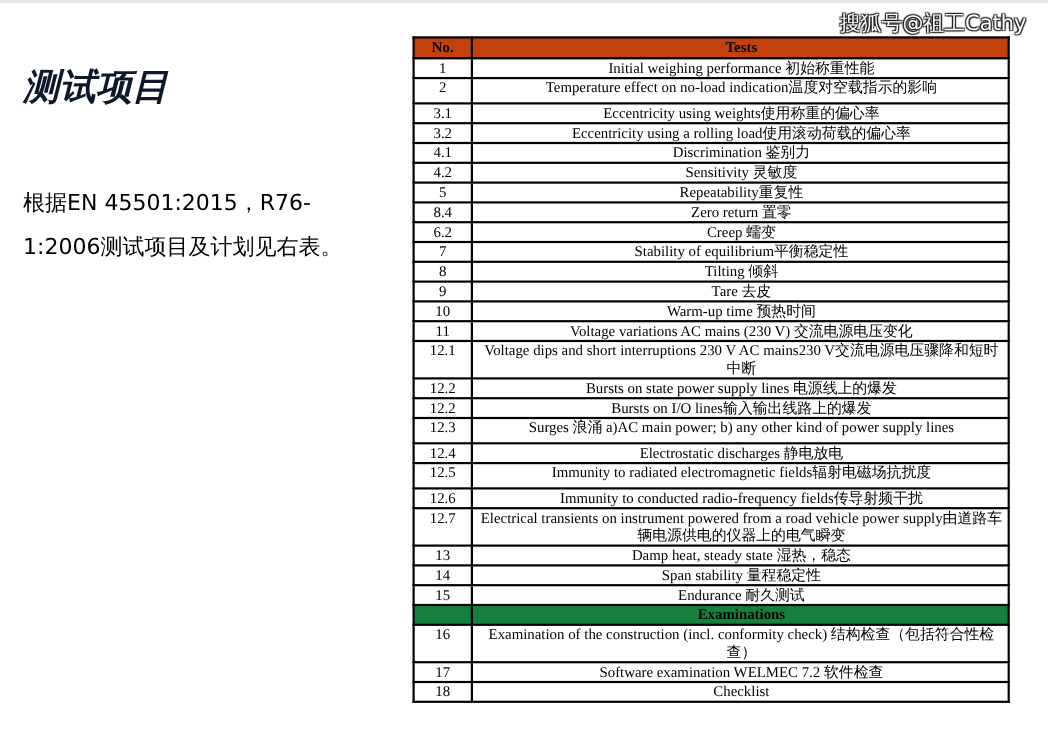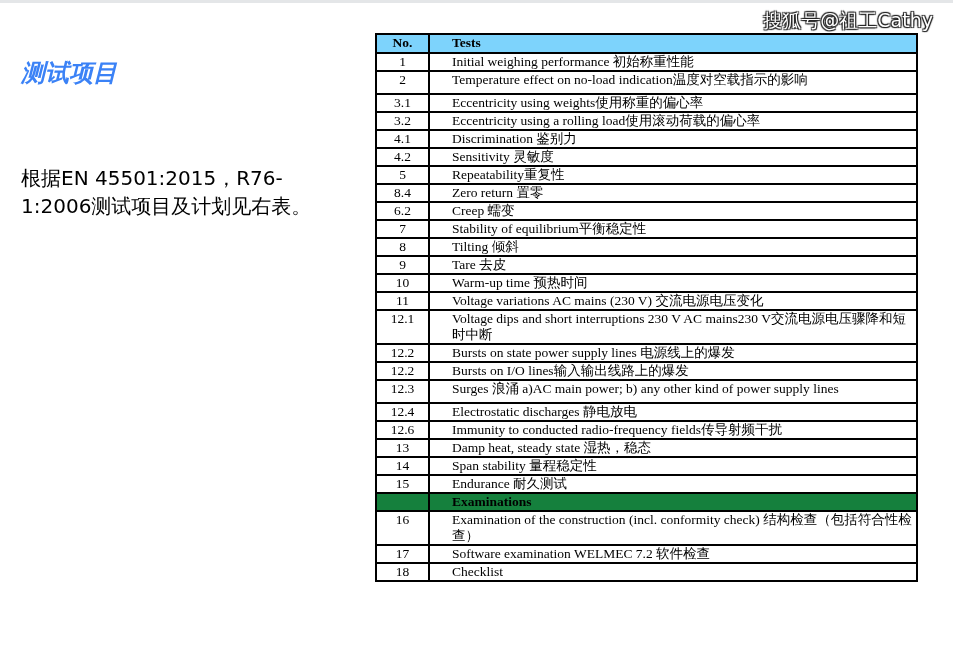--- a/index.html
+++ b/index.html
@@ -14,43 +14,43 @@
   }
   .watermark {
     position: absolute; right: 20px; top: 8px;
     font-size: 19px; color: #ffffff;
     font-family: "DejaVu Sans", sans-serif;
     text-shadow: 0 0 1px #222, 1px 1px 1px #222, -1px -1px 1px #222, 1px -1px 1px #222, -1px 1px 1px #222;
     letter-spacing: 0px;
   }
   .title {
     position: absolute; left: 21px; top: 57px;
-    font-size: 24px; font-weight: bold; font-style: italic; color: #3b82f6;
+    font-size: 33px; font-weight: bold; font-style: italic; color: #0f172a;
     font-family: "DejaVu Sans", sans-serif;
   }
   .desc {
     position: absolute; left: 21px; top: 164px; width: 330px;
-    font-size: 20px; line-height: 28px; color: #000;
+    font-size: 20px; line-height: 40px; color: #000;
     font-family: "DejaVu Sans", sans-serif;
   }
   table.tests {
     position: absolute; left: 375px; top: 33px; width: 543px;
     border-collapse: collapse;
     border: 2px solid #000;
     font-family: "Liberation Serif", "DejaVu Serif", serif;
     font-size: 13.5px; color: #000;
   }
   table.tests td, table.tests th {
     border: 2px solid #000;
-    padding: 0 4px 0 22px;
+    padding: 0 4px 0 6px;
     line-height: 16px;
     vertical-align: top;
-    text-align: left;
+    text-align: center;
   }
-  table.tests th { background: #7dd3fc; font-weight: bold; height: 17px; }
+  table.tests th { background: #c2410c; font-weight: bold; height: 17px; }
   table.tests td.no, table.tests th.no { width: 51px; text-align: center; padding: 0; }
   table.tests tr.section td { background: #15803d; font-weight: bold; }
   table.tests tr.tall td { height: 21px; }
 </style>
 </head>
 <body>
 
 <div class="topbar"></div>
 <div class="watermark">搜狐号@祖工Cathy</div>
 
@@ -134,23 +134,31 @@
         <td>Bursts on I/O lines输入输出线路上的爆发</td>
       </tr>
       <tr class="tall">
         <td class="no">12.3</td>
         <td>Surges 浪涌 a)AC main power; b) any other kind of power supply lines</td>
       </tr>
       <tr>
         <td class="no">12.4</td>
         <td>Electrostatic discharges 静电放电</td>
       </tr>
+      <tr class="tall">
+        <td class="no">12.5</td>
+        <td>Immunity to radiated electromagnetic fields辐射电磁场抗扰度</td>
+      </tr>
       <tr>
         <td class="no">12.6</td>
         <td>Immunity to conducted radio-frequency fields传导射频干扰</td>
+      </tr>
+      <tr>
+        <td class="no">12.7</td>
+        <td>Electrical transients on instrument powered from a road vehicle power supply由道路车辆电源供电的仪器上的电气瞬变</td>
       </tr>
       <tr>
         <td class="no">13</td>
         <td>Damp heat, steady state 湿热，稳态</td>
       </tr>
       <tr>
         <td class="no">14</td>
         <td>Span stability 量程稳定性</td>
       </tr>
       <tr>

